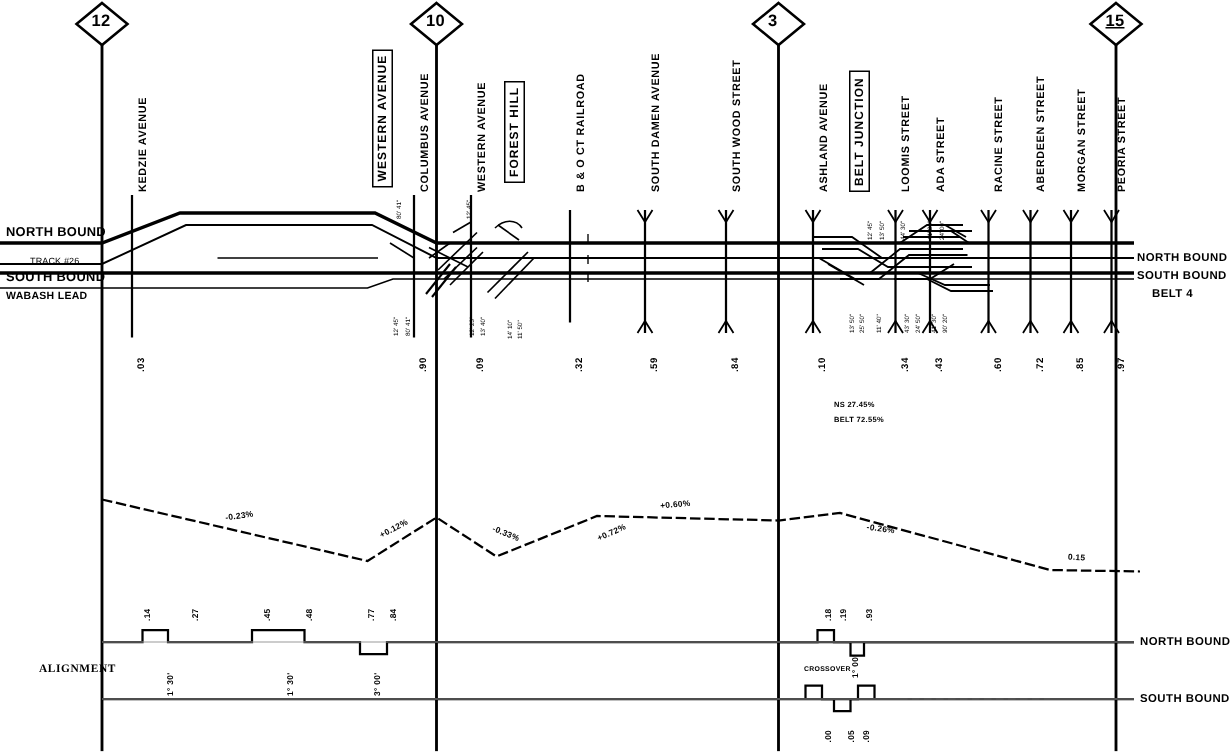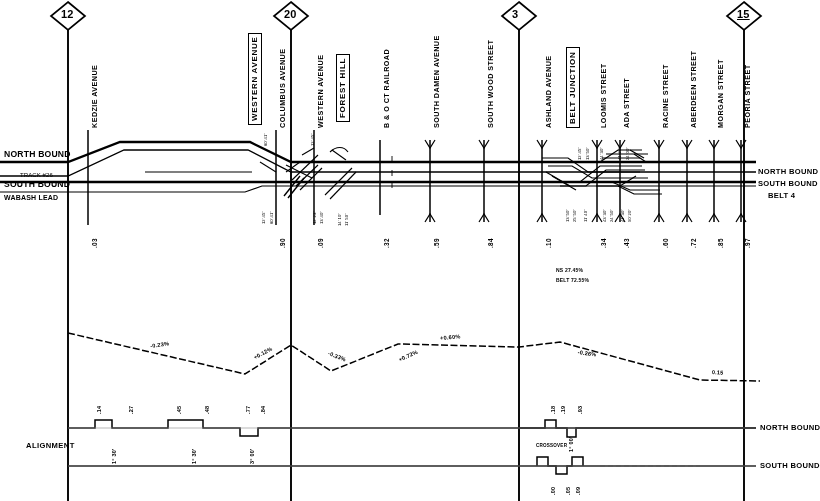--- a/index.html
+++ b/index.html
@@ -48,21 +48,21 @@
   .tiny2{font-size:4.2px;letter-spacing:0px;}
   .mile{font-size:6.4px;font-weight:bold;letter-spacing:.3px;}
   .grade{font-size:5.6px;font-weight:bold;letter-spacing:.2px;}
   .curve{font-size:5.6px;font-weight:bold;letter-spacing:.2px;}
   .mpnum{
     font-size:11px;
     font-weight:bold;
     letter-spacing:.2px;
   }
   .stat{font-size:5px;font-weight:bold;letter-spacing:.2px;}
-  .alignlbl{font-size:7.6px;font-weight:bold;letter-spacing:.4px;}
+  .alignlbl{font-size:7.6px;font-weight:bold;letter-spacing:.4px;font-family:Liberation Serif, serif;}
   .rightlbl{font-size:7.6px;font-weight:bold;letter-spacing:.3px;text-align:center;}
 </style>
 </head>
 <body>
 
 <div id="sheet">
 
   <svg width="820" height="501" viewBox="0 0 820 501" shape-rendering="geometricPrecision">
 
     <rect x="0.5" y="0.5" width="819" height="500" fill="#ffffff" stroke="#ffffff"></rect>
@@ -210,21 +210,21 @@
     </g>
 
     <g stroke="#000" stroke-width="0.9" fill="none">
       <line x1="392" y1="156" x2="392" y2="162"></line>
       <line x1="392" y1="170" x2="392" y2="176"></line>
       <line x1="392" y1="182" x2="392" y2="188"></line>
     </g>
   </svg>
 
   <div class="t mpnum" style="left:61px;top:9px;">12</div>
-  <div class="t mpnum" style="left:284px;top:9px;">20</div>
+  <div class="t mpnum" style="left:284px;top:9px;">10</div>
   <div class="t mpnum" style="left:512px;top:9px;">3</div>
   <div class="t mpnum" style="left:737px;top:9px;text-decoration:underline;">15</div>
 
   <div class="t vert bigstreet boxed" style="left:248px;top:125px;">WESTERN AVENUE</div>
   <div class="t vert bigstreet boxed" style="left:336px;top:122px;">FOREST HILL</div>
   <div class="t vert bigstreet boxed" style="left:566px;top:128px;">BELT JUNCTION</div>
 
   <div class="t vert street" style="left:91px;top:128px;">KEDZIE AVENUE</div>
   <div class="t vert street" style="left:279px;top:128px;">COLUMBUS AVENUE</div>
   <div class="t vert street" style="left:317px;top:128px;">WESTERN AVENUE</div>

